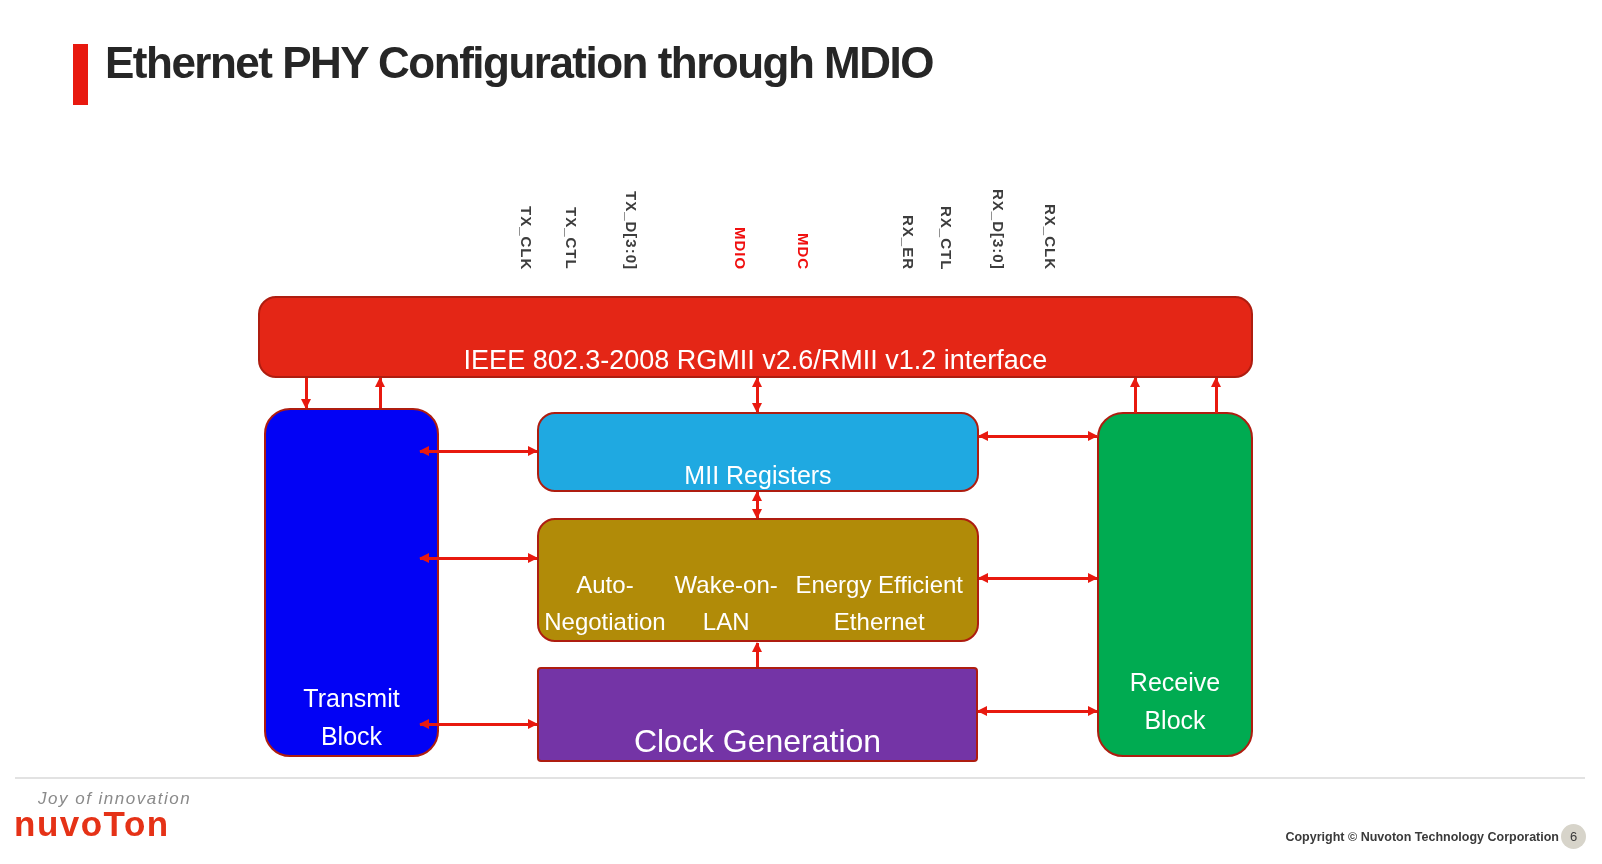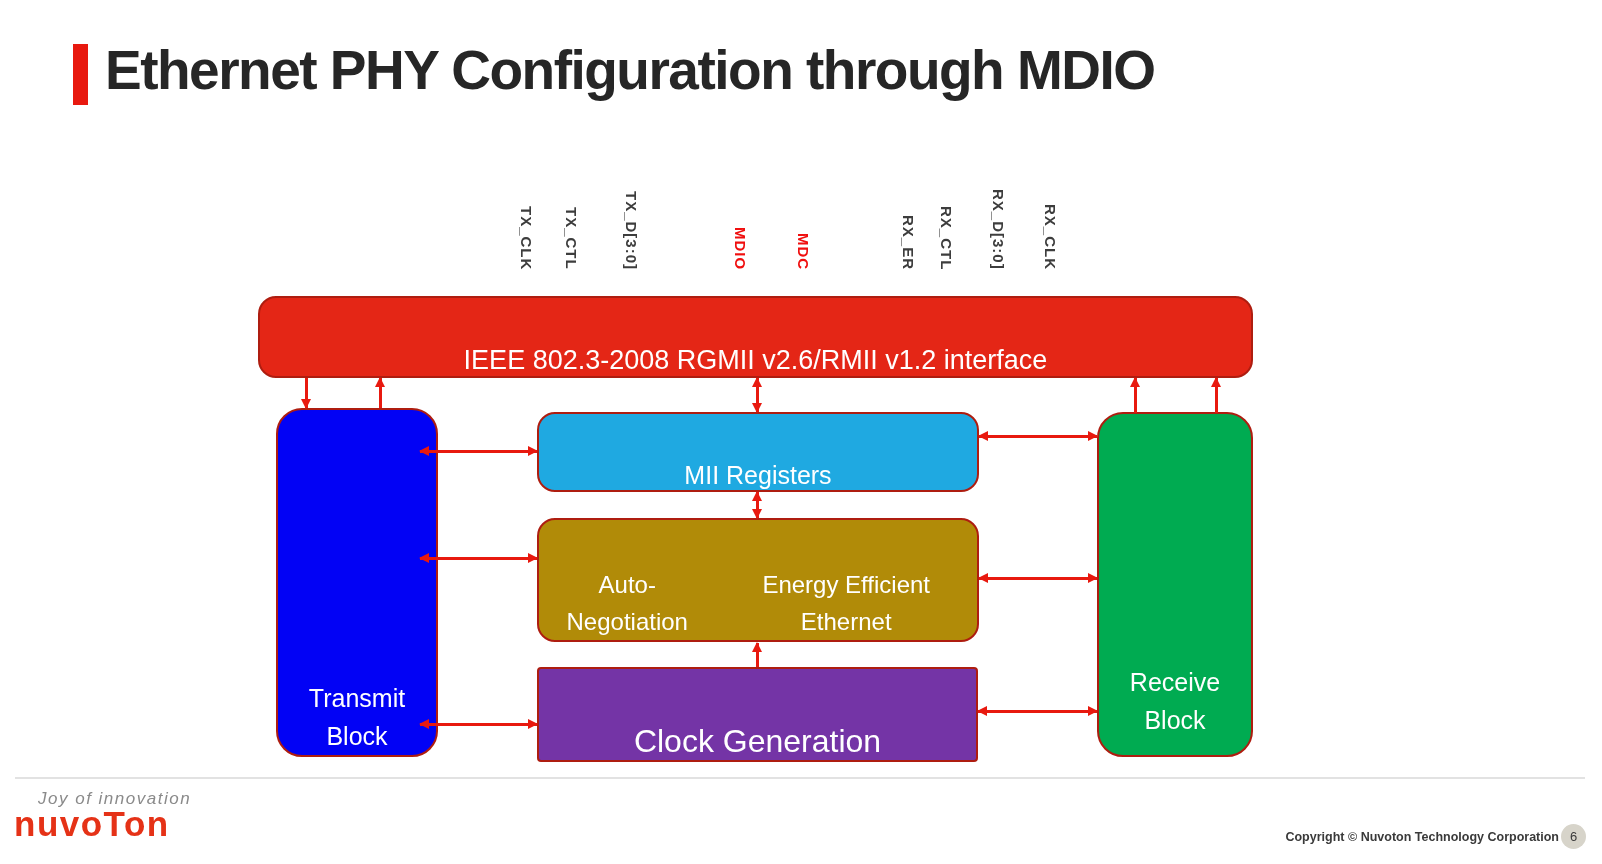--- a/index.html
+++ b/index.html
@@ -16,37 +16,37 @@
   *{box-sizing:border-box;margin:0;padding:0;}
   html,body{background:#ffffff;}
   body{font-family:"Liberation Sans", sans-serif;}
   .slide{
     position:relative;width:1602px;height:864px;background:#ffffff;overflow:hidden;
   }
   
   .title-accent{position:absolute;left:73px;top:44px;width:15px;height:61px;background:#e8190f;}
   .page-title{
     position:absolute;left:105px;top:38px;
-    font-size:55px;font-weight:bold;color:var(--title);letter-spacing:-1.5px;white-space:nowrap;
+    font-size:44px;font-weight:bold;color:var(--title);letter-spacing:-1.5px;white-space:nowrap;
   }
   
   .sig{
     position:absolute;bottom:594px;
     writing-mode:vertical-rl;text-orientation:mixed;
     font-size:15px;font-weight:bold;color:#3d3d3d;letter-spacing:1px;white-space:nowrap;
   }
   .sig.red{color:#f00f0f;}
   
   .node{
     position:absolute;border:2.5px solid var(--border);
     display:flex;align-items:flex-end;justify-content:center;text-align:center;
     color:#ffffff;
   }
   .ieee-bar{left:258px;top:296px;width:995px;height:82px;border-radius:18px;background:var(--bar-red);font-size:27px;}
-  .blk-transmit{left:276px;top:408px;width:162px;height:349px;border-radius:26px;background:var(--blue);font-size:25px;line-height:1.5;padding:0 14px;}
+  .blk-transmit{left:264px;top:408px;width:175px;height:349px;border-radius:26px;background:var(--blue);font-size:25px;line-height:1.5;padding:0 14px;}
   .blk-mii{left:537px;top:412px;width:442px;height:80px;border-radius:18px;background:var(--cyan);font-size:25px;}
   .blk-auto{left:537px;top:518px;width:442px;height:124px;border-radius:18px;background:var(--gold);font-size:24px;flex-direction:row;line-height:37px;}
   .blk-clock{left:537px;top:667px;width:441px;height:95px;border-radius:4px;background:var(--purple);font-size:32px;}
   .blk-receive{left:1097px;top:412px;width:156px;height:345px;border-radius:26px;background:var(--green);font-size:25px;line-height:1.5;padding:16px 14px;}
   
   .arr{position:absolute;background:var(--arrow);}
   .arr-h{height:3px;}
   .arr-v{width:3px;}
   .arr-h::before{content:"";position:absolute;left:-1px;top:50%;margin-top:-5.5px;
     border-top:5.5px solid transparent;border-bottom:5.5px solid transparent;border-right:10px solid var(--arrow);}
@@ -92,20 +92,21 @@
   <div class="node blk-transmit">
     <span>Transmit Block</span>
   </div>
 
   <div class="node blk-mii">
     <span>MII Registers</span>
   </div>
 
   <div class="node blk-auto">
     <span>Auto-Negotiation</span>
+    <span>Wake-on-LAN</span>
     <span>Energy Efficient Ethernet</span>
   </div>
 
   <div class="node blk-clock">
     <span>Clock Generation</span>
   </div>
 
   <div class="node blk-receive">
     <span>Receive Block</span>
   </div>

